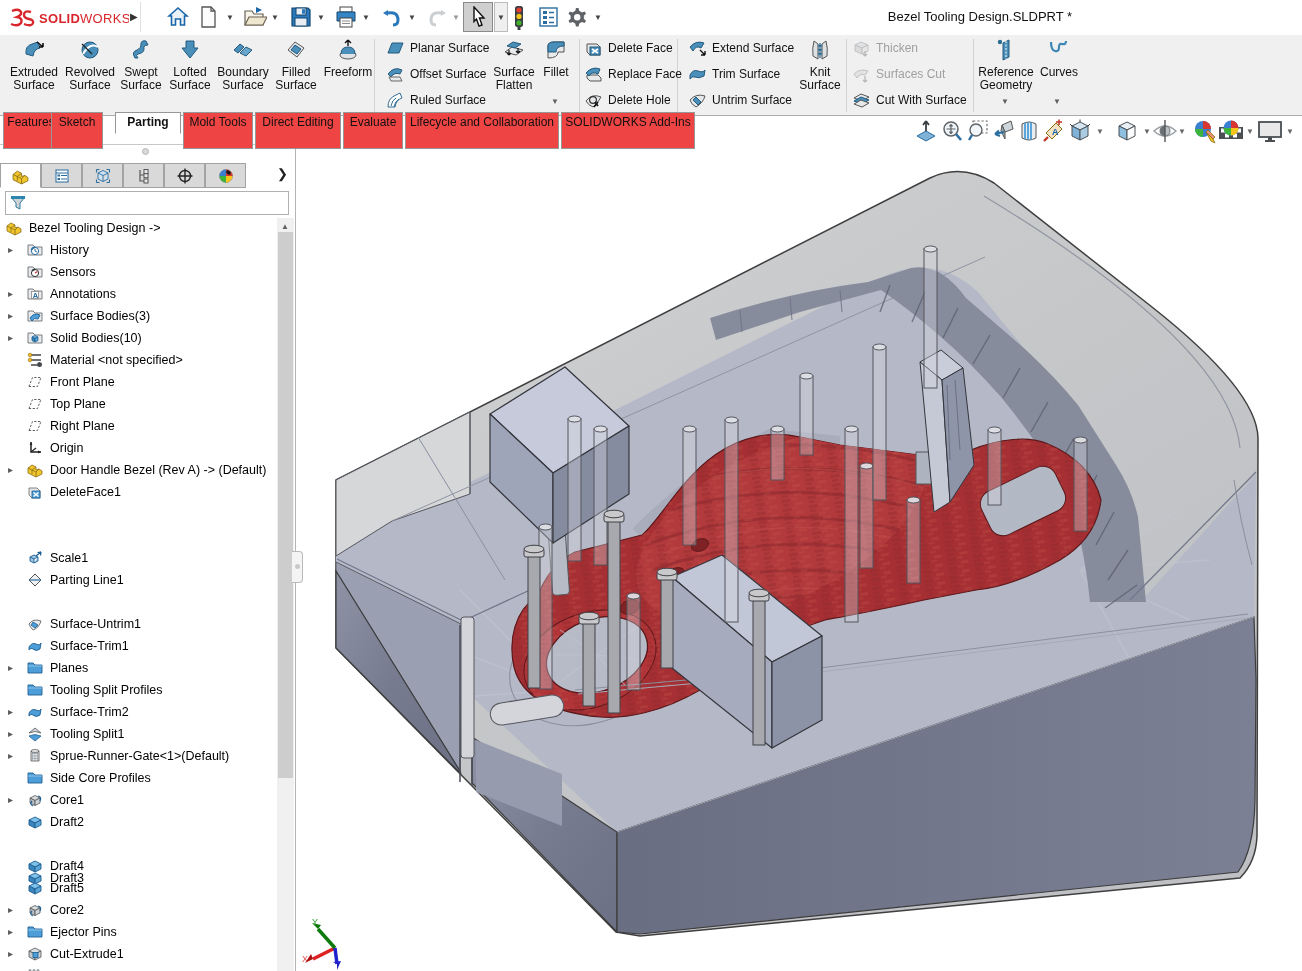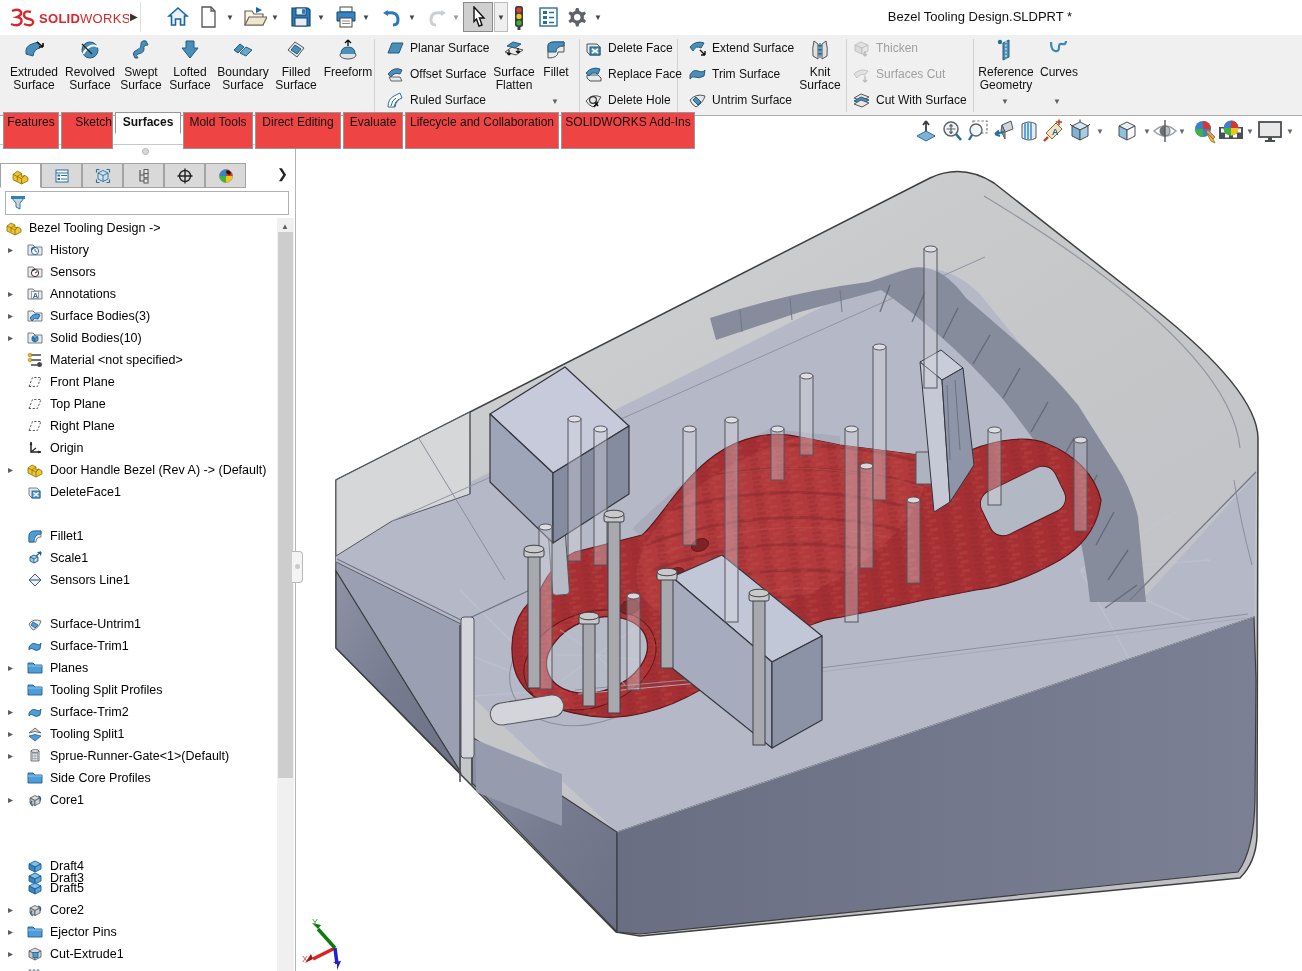--- a/index.html
+++ b/index.html
@@ -610,22 +610,22 @@
   <div class="bigbtn" style="left:1036px;width:46px">
     <svg width="24" height="24" viewBox="0 0 24 24">
           <path d="M4,4 Q4,12 8,13 Q12,14 12,9 Q12,5 15,6 Q19,7 19,3" fill="none" stroke="#3d87b5" stroke-width="2.2"></path>
         </svg>
     <br>Curves</div>
   <div class="dd" style="position:absolute;left:1053px;top:62px">▼</div>
 </div>
 
 <div id="tabstrip">
   <div class="tab" style="left:3px;width:56px;">Features</div>
-  <div class="tab" style="left:61px;width:52px;text-align:right;">Sketch</div>
-  <div class="tab active" style="left:115px;width:66px;">Surfaces</div>
+  <div class="tab" style="left:51px;width:52px;">Sketch</div>
+  <div class="tab active" style="left:115px;width:66px;">Parting</div>
   <div class="tab" style="left:183px;width:70px;">Mold Tools</div>
   <div class="tab" style="left:255px;width:86px;">Direct Editing</div>
   <div class="tab" style="left:343px;width:60px;">Evaluate</div>
   <div class="tab" style="left:405px;width:154px;">Lifecycle and Collaboration</div>
   <div class="tab" style="left:561px;width:134px;">SOLIDWORKS Add-Ins</div>
 </div>
 
 <div id="leftpanel">
   <div style="position:absolute;left:142px;top:3px;width:7px;height:7px;border-radius:50%;background:#d8d8d8;border:1px solid #b5b5b5"></div>
   <div id="fmtabs">
@@ -746,37 +746,31 @@
             <use href="#s-part"></use>
           </svg>
           <span class="txt" style="left:50px">Door Handle Bezel (Rev A) -&gt; (Default)</span>
         </div>
 <div class="trow" style="top:263px">
           <svg class="ic" style="left:27px" viewBox="0 0 16 16">
             <use href="#s-delface"></use>
           </svg>
           <span class="txt" style="left:50px">DeleteFace1</span>
         </div>
-<div class="trow" style="top:307px">
-          <svg class="ic" style="left:27px" viewBox="0 0 16 16">
-            <use href="#s-fillet"></use>
-          </svg>
-          <span class="txt" style="left:50px">Fillet1</span>
-        </div>
 <div class="trow" style="top:329px">
           <svg class="ic" style="left:27px" viewBox="0 0 16 16">
             <use href="#s-scale"></use>
           </svg>
           <span class="txt" style="left:50px">Scale1</span>
         </div>
 <div class="trow" style="top:351px">
           <svg class="ic" style="left:27px" viewBox="0 0 16 16">
             <use href="#s-partline"></use>
           </svg>
-          <span class="txt" style="left:50px">Sensors Line1</span>
+          <span class="txt" style="left:50px">Parting Line1</span>
         </div>
 <div class="trow" style="top:395px">
           <svg class="ic" style="left:27px" viewBox="0 0 16 16">
             <use href="#s-untrim"></use>
           </svg>
           <span class="txt" style="left:50px">Surface-Untrim1</span>
         </div>
 <div class="trow" style="top:417px">
           <svg class="ic" style="left:27px" viewBox="0 0 16 16">
             <use href="#s-trim"></use>
@@ -822,20 +816,26 @@
             <use href="#s-fold"></use>
           </svg>
           <span class="txt" style="left:50px">Side Core Profiles</span>
         </div>
 <div class="trow" style="top:571px">
           <span class="arr">▸</span>
           <svg class="ic" style="left:27px" viewBox="0 0 16 16">
             <use href="#s-core"></use>
           </svg>
           <span class="txt" style="left:50px">Core1</span>
+        </div>
+<div class="trow" style="top:593px">
+          <svg class="ic" style="left:27px" viewBox="0 0 16 16">
+            <use href="#s-draft"></use>
+          </svg>
+          <span class="txt" style="left:50px">Draft2</span>
         </div>
 <div class="trow" style="top:649px">
           <svg class="ic" style="left:27px" viewBox="0 0 16 16">
             <use href="#s-draft"></use>
           </svg>
           <span class="txt" style="left:50px">Draft3</span>
         </div>
 <div class="trow" style="top:637px">
           <svg class="ic" style="left:27px" viewBox="0 0 16 16">
             <use href="#s-draft"></use>

